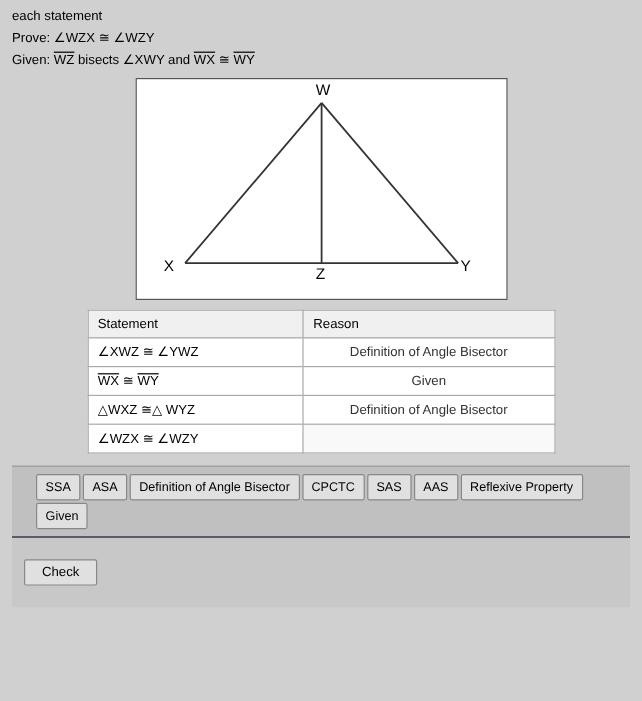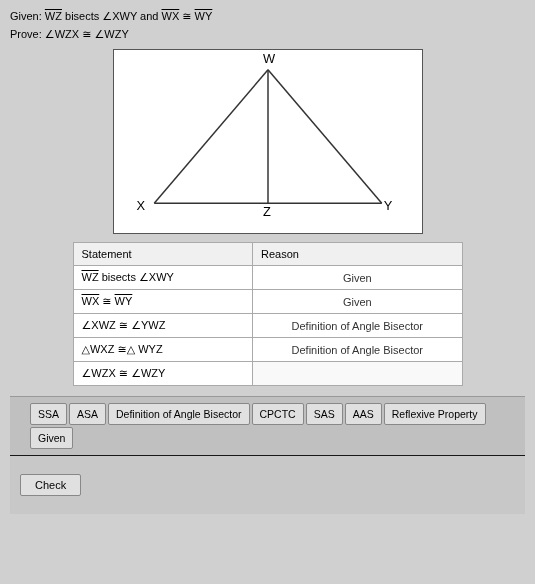--- a/index.html
+++ b/index.html
@@ -109,31 +109,32 @@
       font-size: 11px;
       cursor: pointer;
       border-radius: 2px;
     }
   </style>
 </head>
 <body>
 
 <div class="page">
 
+  <div class="instructions">each statement</div>
 
   <div class="given-prove">
+    <div>
+      <span>Prove:</span>
+      <span> ∠WZX ≅ ∠WZY</span>
+    </div>
     <div>
       <span>Given:</span>
       <span>
         <span class="overline">WZ</span> bisects ∠XWY and <span class="overline">WX</span> ≅ <span class="overline">WY</span>
       </span>
-    </div>
-    <div>
-      <span>Prove:</span>
-      <span> ∠WZX ≅ ∠WZY</span>
     </div>
   </div>
 
   <div class="diagram-container">
     <div class="diagram-box">
       <svg viewBox="0 0 310 185">
 
         <line x1="40" y1="155" x2="155" y2="20" stroke="#333" stroke-width="1.5"></line>
         <line x1="155" y1="20" x2="270" y2="155" stroke="#333" stroke-width="1.5"></line>
         <line x1="40" y1="155" x2="270" y2="155" stroke="#333" stroke-width="1.5"></line>
@@ -150,31 +151,27 @@
 
   <div class="proof-table-container">
     <table class="proof-table">
       <thead>
         <tr>
           <th class="statement-col">Statement</th>
           <th class="reason-col">Reason</th>
         </tr>
       </thead>
       <tbody id="proof-tbody">
-      <tr>
-            <td><span class="overline">WZ</span> bisects ∠XWY</td>
-            <td class="reason-cell">Given</td>
+          <tr>
+            <td>∠XWZ ≅ ∠YWZ</td>
+            <td class="reason-cell">Definition of Angle Bisector</td>
           </tr>
           <tr>
             <td><span class="overline">WX</span> ≅ <span class="overline">WY</span></td>
             <td class="reason-cell">Given</td>
-          </tr>
-          <tr>
-            <td>∠XWZ ≅ ∠YWZ</td>
-            <td class="reason-cell">Definition of Angle Bisector</td>
           </tr>
           <tr>
             <td>△WXZ ≅△ WYZ</td>
             <td class="reason-cell">Definition of Angle Bisector</td>
           </tr>
           <tr>
             <td>∠WZX ≅ ∠WZY</td>
             <td class="reason-cell editable"></td>
           </tr>
         </tbody>

